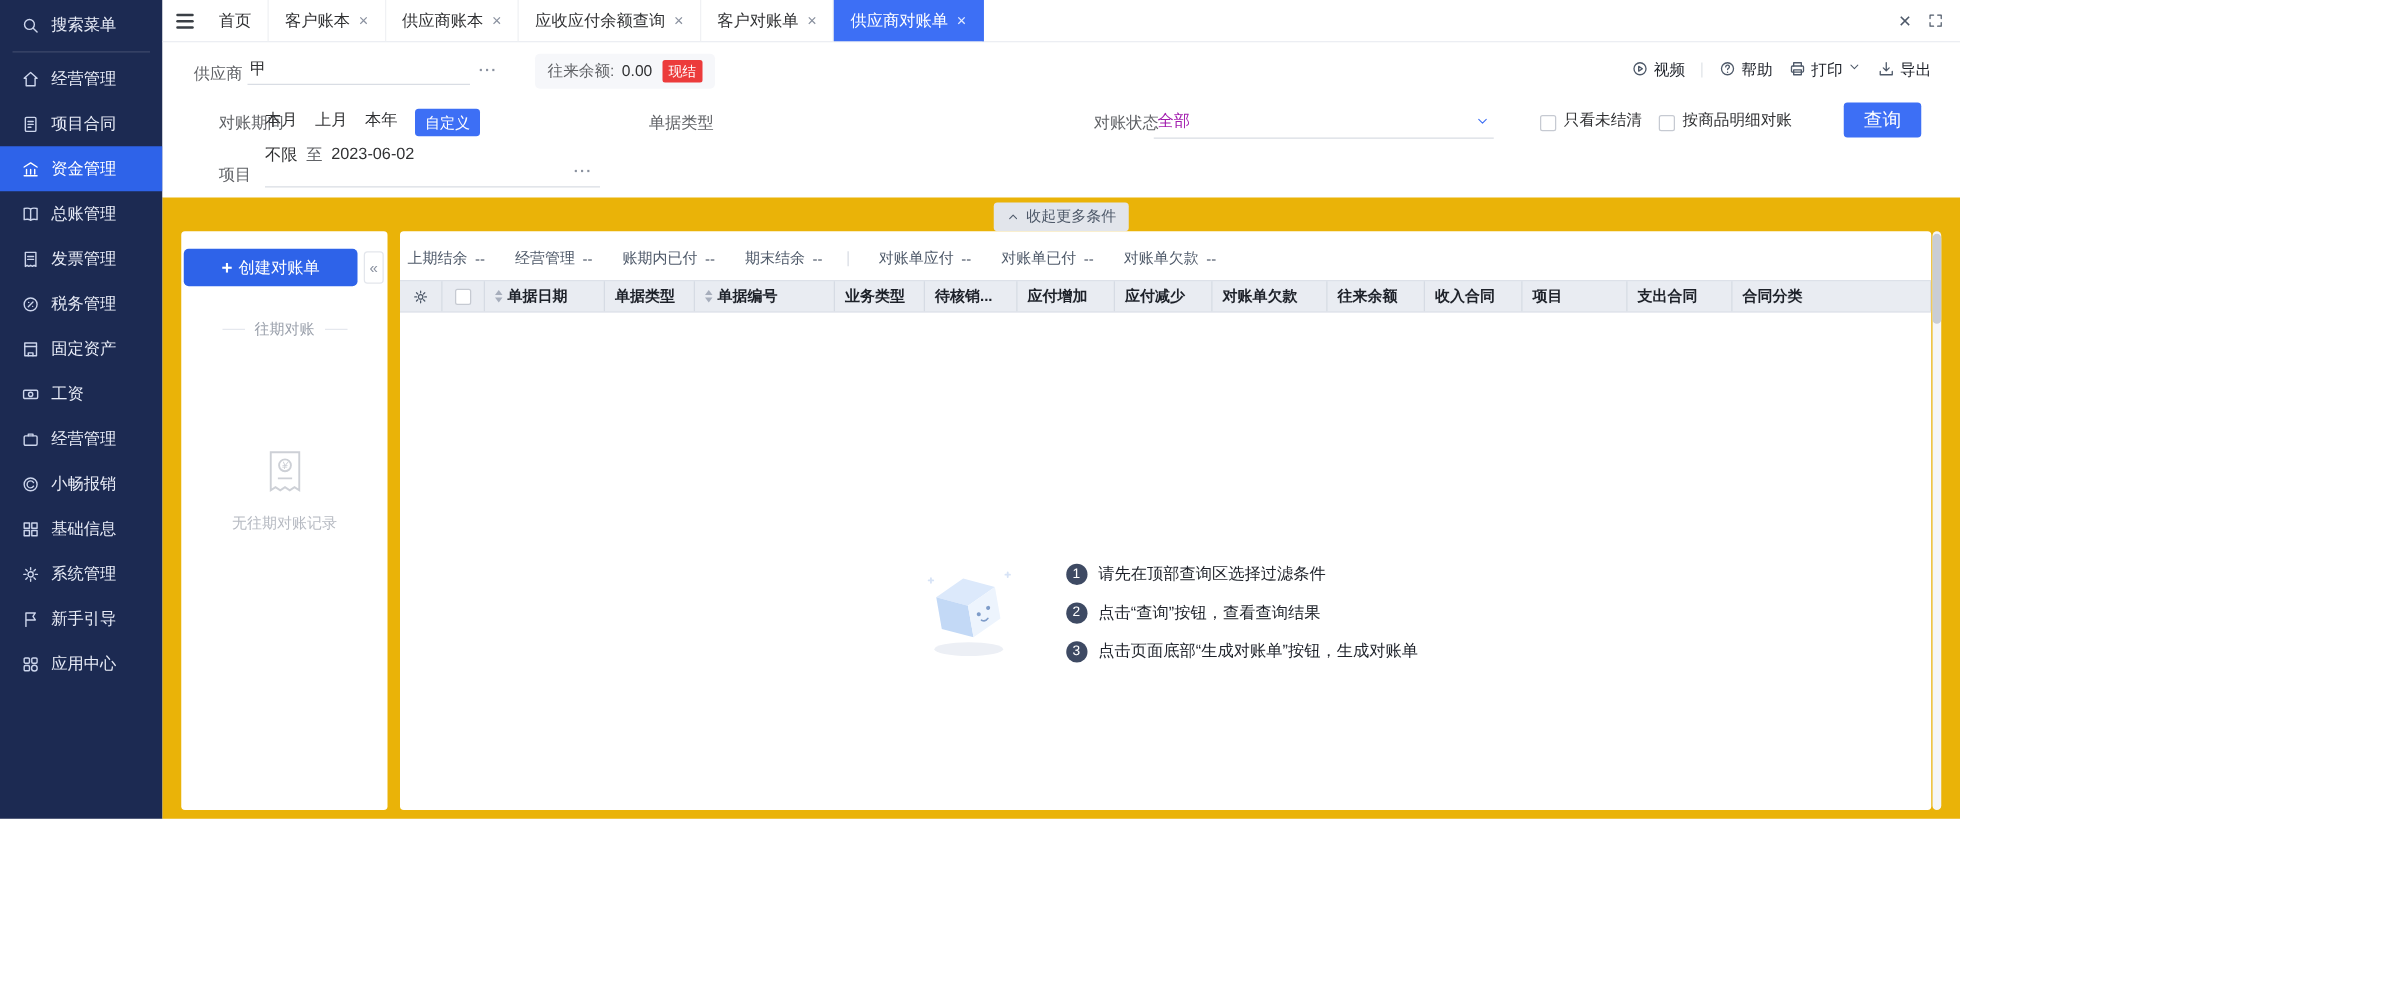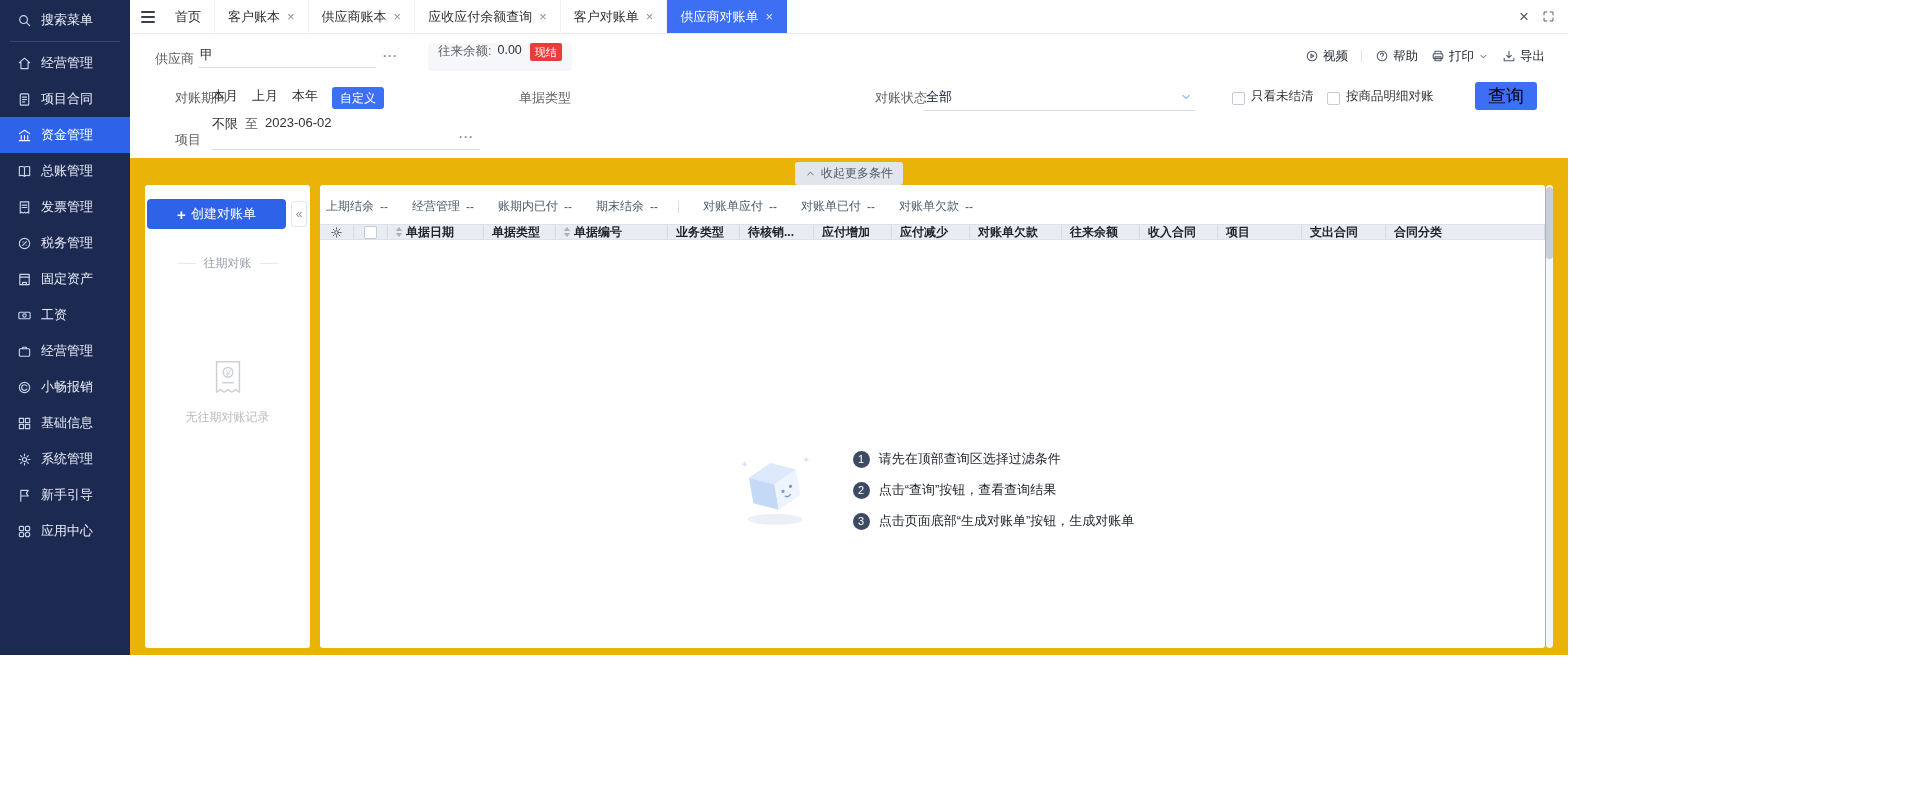--- a/index.html
+++ b/index.html
@@ -32,52 +32,52 @@
   .tb-x{font-size:17px;line-height:1;cursor:pointer}
   .tb-full{width:13px;height:13px;cursor:pointer}
 
   
   .topwhite{position:absolute;left:0;top:34px;width:1438px;height:124px;background:#fff}
   .lbl{font-size:13px;color:#606266}
   .bar-label{position:absolute;left:25px;top:16px}
   .supplier-input{position:absolute;left:68px;top:8px;width:178px;height:26px;border:none;outline:none;border-bottom:1px solid #d9dde4;font-size:13px;color:#303133;padding:0 2px;background:transparent;font-family:inherit}
   .more-dots{color:#8a919f;font-weight:bold;font-size:12px;letter-spacing:1px;cursor:pointer}
   .supplier-more{position:absolute;left:253px;top:15px}
-  .balance-chip{position:absolute;left:298px;top:9px;height:28px;display:flex;align-items:flex-start;gap:6px;background:#f6f7fa;border-radius:4px;padding:0 10px;font-size:12.5px}
+  .balance-chip{position:absolute;left:298px;top:9px;height:28px;display:flex;align-items:center;gap:6px;background:#f6f7fa;border-radius:4px;padding:0 10px;font-size:12.5px}
   .chip-label{color:#606266}
   .chip-value{color:#303133}
   .chip-badge{background:var(--badge-red,#EC3B3B);color:#fff;font-size:11px;padding:1.5px 5px;border-radius:2px;margin-left:2px}
   .bar-actions{position:absolute;right:23px;top:0;height:44px;display:flex;align-items:center;gap:13px;font-size:12.5px;color:#1d2129}
-  .act{display:flex;align-items:center;gap:4px;cursor:pointer}
+  .act{display:flex;gap:4px;cursor:pointer}
   .act .ic{width:14px;height:14px;color:#4e5969}
   .vsep{width:1px;height:12px;background:#e0e3e8}
   .chev-sm{width:11px;height:11px;color:#4e5969}
 
   
   .filters{position:absolute;left:0;top:50px;width:1438px;height:74px}
   .f-label{position:absolute;font-size:13px;color:#606266;white-space:nowrap}
   .lbl-period{left:45px;top:5px}
   .period-group{position:absolute;left:82px;top:3px;display:flex;align-items:flex-start;gap:14px}
   .period-opt{font-size:13px;color:#303133;cursor:pointer}
   .period-custom{background:var(--tab-active,#3D6FF5);color:#fff;font-size:12px;padding:2.5px 8px;border-radius:3px;cursor:pointer}
   .f-range{position:absolute;left:82px;top:31px;font-size:13px;color:#303133;display:flex;gap:7px;cursor:pointer}
   .f-range .range-sep{color:#606266}
   .lbl-doctype{left:389px;top:5px}
   .lbl-status{left:745px;top:5px}
   .select{position:absolute;top:0;height:27px;border-bottom:1px solid #d9dde4;display:flex;align-items:center;justify-content:space-between;cursor:pointer;padding:0 3px}
   .sel-doctype{left:437px;width:272px}
   .sel-status{left:793px;width:272px}
   .placeholder{font-size:13px;color:#bfc4cc}
-  .sel-value{font-size:13px;color:#0f172a}
+  .sel-value{font-size:13px;color:#a21caf}
   .chev{width:12px;height:12px;color:var(--tab-active,#3D6FF5)}
   .chk{position:absolute;top:4px;display:flex;align-items:flex-end;gap:6px;font-size:12.5px;color:#303133;cursor:pointer;white-space:nowrap}
   .chk .box{width:13px;height:13px;border:1px solid #c6cad2;border-radius:2px;background:#fff;flex:none}
   .chk1{left:1102px}
   .chk2{left:1197px}
-  .query-btn{position:absolute;left:1345px;top:-2px;width:62px;height:28px;background:var(--tab-active,#3D6FF5);color:#000000;border:none;border-radius:3px;font-size:18px;cursor:pointer;font-family:inherit}
+  .query-btn{position:absolute;left:1345px;top:-2px;width:62px;height:28px;background:var(--tab-active,#3D6FF5);color:#ffffff;border:none;border-radius:3px;font-size:15px;cursor:pointer;font-family:inherit}
   .lbl-project{left:45px;top:47px}
   .proj-input{position:absolute;left:82px;top:41px;width:268px;height:25px;border-bottom:1px solid #d9dde4;display:flex;align-items:center;justify-content:flex-end;padding:0 6px;cursor:text}
 
   
   .graybody{position:absolute;left:0;top:158px;width:1438px;height:497px;background:#eab308}
   .collapse-pill{position:absolute;left:50%;transform:translateX(-50%);top:4px;display:flex;align-items:center;gap:5px;background:#e2e5eb;border-radius:3px;padding:3px 10px;font-size:12px;color:#4e5969;cursor:pointer}
   .pill-chev{width:11px;height:11px;color:#4e5969}
 
   
   .panel{position:absolute;left:15px;top:27px;bottom:7px;width:165px;background:#fff;border-radius:3px}
@@ -89,21 +89,21 @@
   .divider::before,.divider::after{content:'';width:18px;height:1px;background:#e5e8ee}
   .panel-empty{margin-top:86px;text-align:center}
   .receipt{width:38px;height:38px;display:inline-flex}
   .panel-empty-text{margin-top:9px;font-size:12px;color:#b6bac2}
 
   
   .content{position:absolute;left:190px;top:27px;bottom:7px;width:1225px;background:#fff;border-radius:3px;overflow:hidden}
   .summary{display:flex;align-items:center;gap:24px;padding:13px 0 0 6px;font-size:12px;color:#4e5969}
   .sum-item{display:flex;align-items:center;gap:6px;white-space:nowrap}
   .sum-item.divider-after::after{content:'';width:1px;height:12px;background:#d8dce3;margin-left:14px}
-  .thead{display:flex;align-items:stretch;height:16px;margin-top:9px;background:#e9ecf2;border-top:1px solid #dde1e9;border-bottom:1px solid #dde1e9;font-size:12px;color:#1d2129;font-weight:bold}
+  .thead{display:flex;align-items:stretch;height:26px;margin-top:9px;background:#e9ecf2;border-top:1px solid #dde1e9;border-bottom:1px solid #dde1e9;font-size:12px;color:#1d2129;font-weight:bold}
   .th{display:flex;align-items:center;padding-left:8px;border-right:1px solid #d6dbe4;white-space:nowrap;overflow:hidden;flex:none;cursor:pointer}
   .th-gear{width:34px;justify-content:center;padding-left:0;color:#4e5969}
   .th-gear .ic{width:13px;height:13px}
   .th-check{width:34px;justify-content:center;padding-left:0}
   .th-check .box{width:13px;height:13px;border:1px solid #c6cad2;border-radius:2px;background:#fff}
   .thead .th:nth-child(3){width:96px}
   .thead .th:nth-child(4){width:72px}
   .thead .th:nth-child(5){width:112px}
   .thead .th:nth-child(6){width:72px}
   .thead .th:nth-child(7){width:74px}

